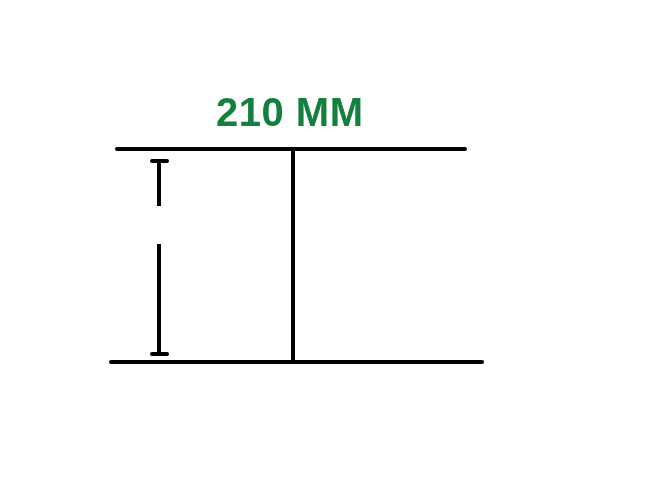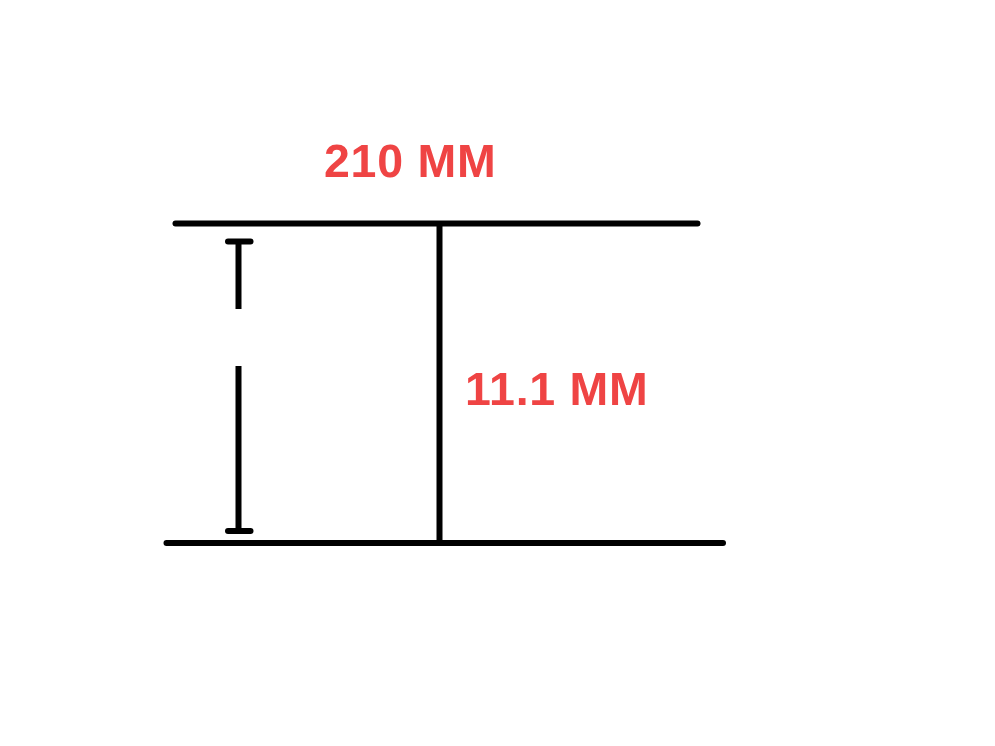--- a/index.html
+++ b/index.html
@@ -15,22 +15,22 @@
       font-family: "Liberation Sans", "DejaVu Sans", sans-serif;
     }
     .canvas {
       position: absolute;
       left: 0; top: 0;
       width: 663px; height: 497px;
     }
     .label {
       position: absolute;
       font-weight: bold;
-      font-size: 31px;
-      color: #ef4444;
+      font-size: 40px;
+      color: #15803d;
       white-space: nowrap;
       line-height: 1;
       letter-spacing: 0.5px;
     }
     #lbl-top { left: 216px; top: 92px; }
     #lbl-right { left: 478px; top: 140px; }
     #lbl-left { left: 68px; top: 210px; }
     #lbl-center { left: 310px; top: 244px; }
   </style>
 </head>
@@ -47,14 +47,13 @@
 
     <g>
       <line x1="159" y1="161" x2="159" y2="206" stroke="#000" stroke-width="4"></line>
       <line x1="159" y1="244" x2="159" y2="354" stroke="#000" stroke-width="4"></line>
       <line x1="152" y1="161" x2="167" y2="161" stroke="#000" stroke-width="4" stroke-linecap="round"></line>
       <line x1="152" y1="354" x2="167" y2="354" stroke="#000" stroke-width="4" stroke-linecap="round"></line>
     </g>
   </svg>
 
   <div id="lbl-top" class="label">210 MM</div>
-  <div id="lbl-center" class="label">11.1 MM</div>
 </div>
 
 </body></html>

